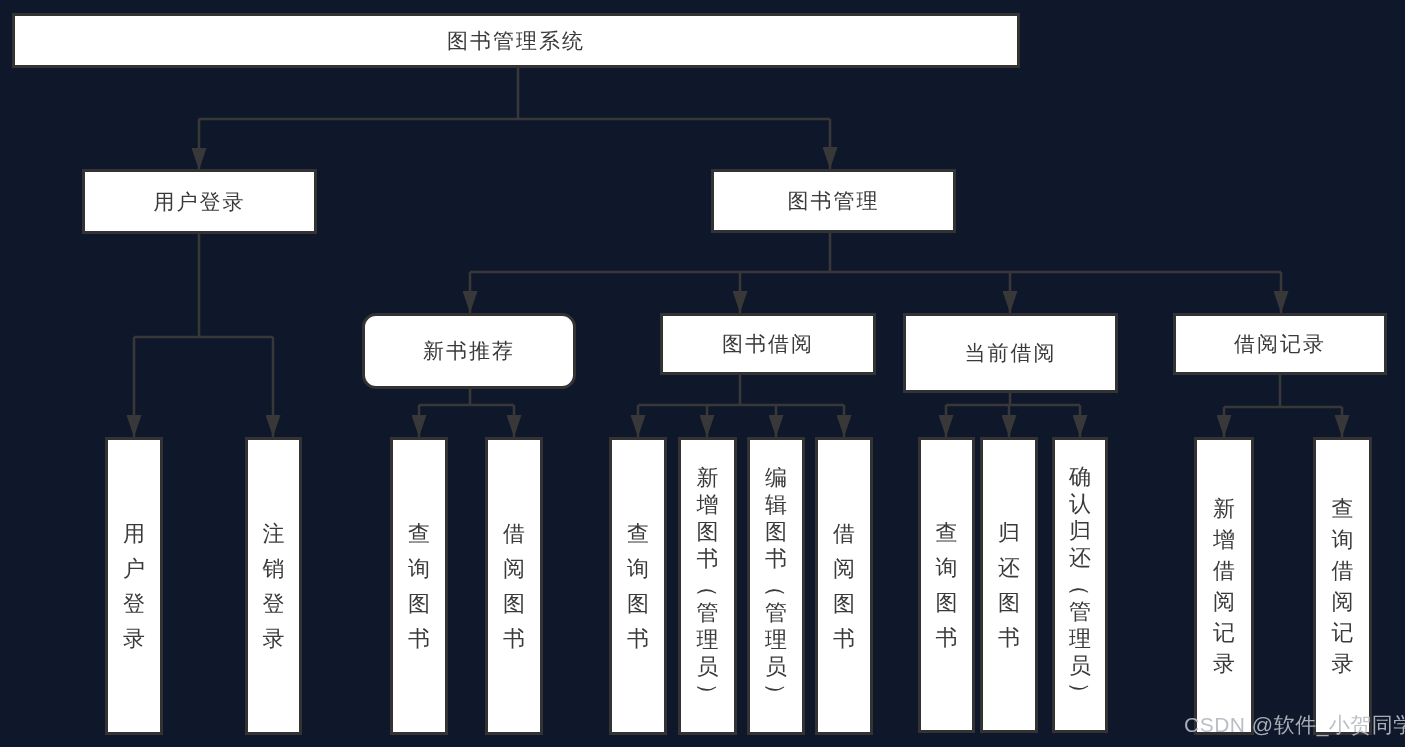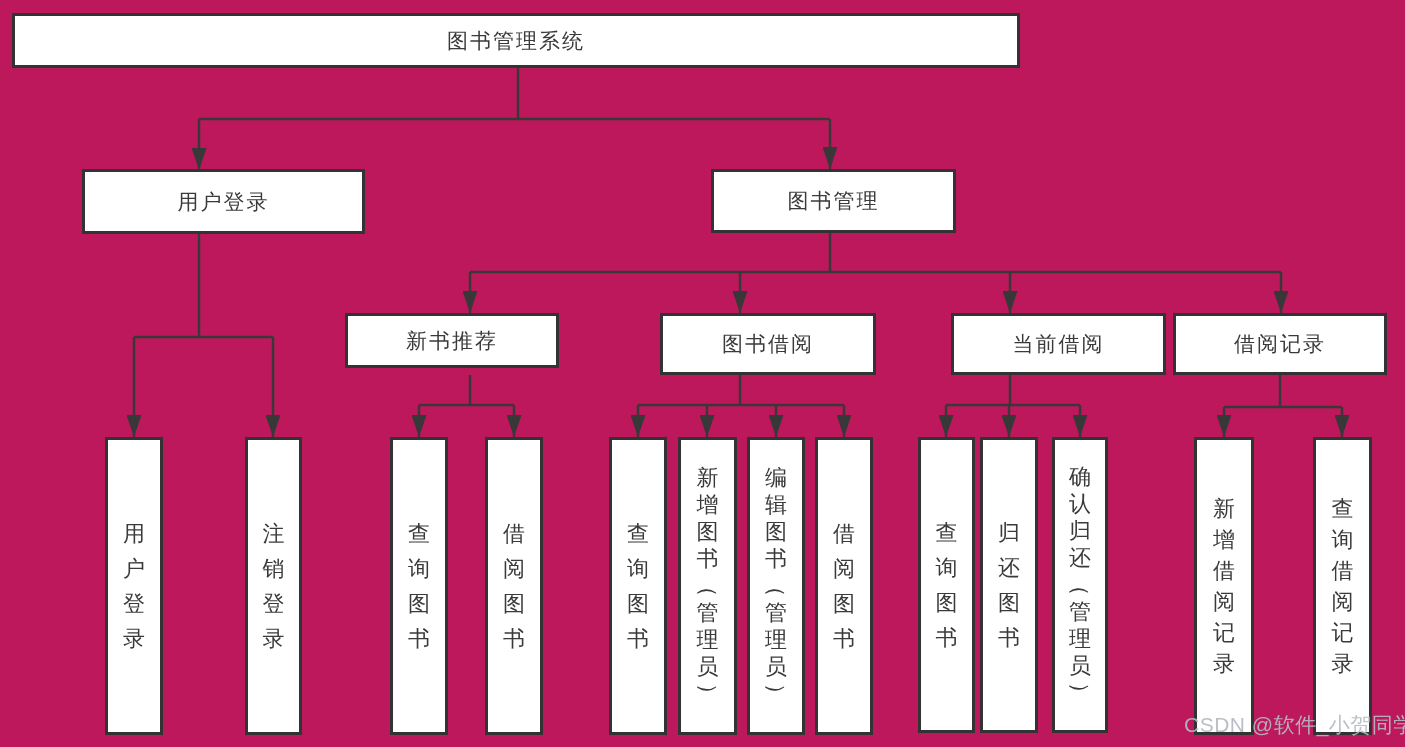--- a/index.html
+++ b/index.html
@@ -1,17 +1,17 @@
 <!DOCTYPE html>
 <html><head>
 <meta charset="utf-8">
 <style>
   html,body{margin:0;padding:0;background:#fff;}
   #stage{
-    position:relative;width:1405px;height:747px;background:#be185d;overflow:hidden;
+    position:relative;width:1405px;height:747px;background:#0f172a;overflow:hidden;
     font-family:"Liberation Sans","DejaVu Sans",sans-serif;color:#3a3a3a;
   }
   #wires{position:absolute;left:0;top:0;width:1405px;height:747px;}
   .box{
     position:absolute;box-sizing:border-box;border:3px solid #333333;background:#ffffff;
     display:flex;align-items:center;justify-content:center;
   }
   .hbox span{font-size:21px;letter-spacing:2px;color:#3a3a3a;white-space:nowrap;}
   .vbox{background:#ffffff;}
   .vtext{
@@ -83,34 +83,34 @@
       <path d="M1224 407 H1342"></path>
       <path d="M1224 407 V437" marker-end="url(#ah)"></path>
       <path d="M1342 407 V437" marker-end="url(#ah)"></path>
     </g>
   </svg>
 
   <div class="box hbox" style="left:12px;top:13px;width:1008px;height:55px;">
     <span>图书管理系统</span>
   </div>
 
-  <div class="box hbox" style="left:82px;top:169px;width:283px;height:65px;font-family:Liberation Mono, monospace;">
+  <div class="box hbox" style="left:82px;top:169px;width:235px;height:65px;font-family:Liberation Mono, monospace;">
     <span>用户登录</span>
   </div>
   <div class="box hbox" style="left:711px;top:169px;width:245px;height:64px;">
     <span>图书管理</span>
   </div>
 
-  <div class="box hbox" style="left:345px;top:313px;width:214px;height:55px;">
+  <div class="box hbox" style="left:362px;top:313px;width:214px;height:76px;border-radius:14px;">
     <span>新书推荐</span>
   </div>
   <div class="box hbox" style="left:632px;top:313px;width:216px;height:62px;margin-left:28px;">
     <span>图书借阅</span>
   </div>
-  <div class="box hbox" style="left:903px;top:313px;width:215px;height:62px;margin-left:48px;">
+  <div class="box hbox" style="left:903px;top:313px;width:215px;height:80px;">
     <span>当前借阅</span>
   </div>
   <div class="box hbox" style="left:1173px;top:313px;width:214px;height:62px;">
     <span>借阅记录</span>
   </div>
 
   <div class="box vbox" style="left:105px;top:437px;width:58px;height:298px;">
     <div class="vtext">
         <span>用</span>
         <span>户</span>

